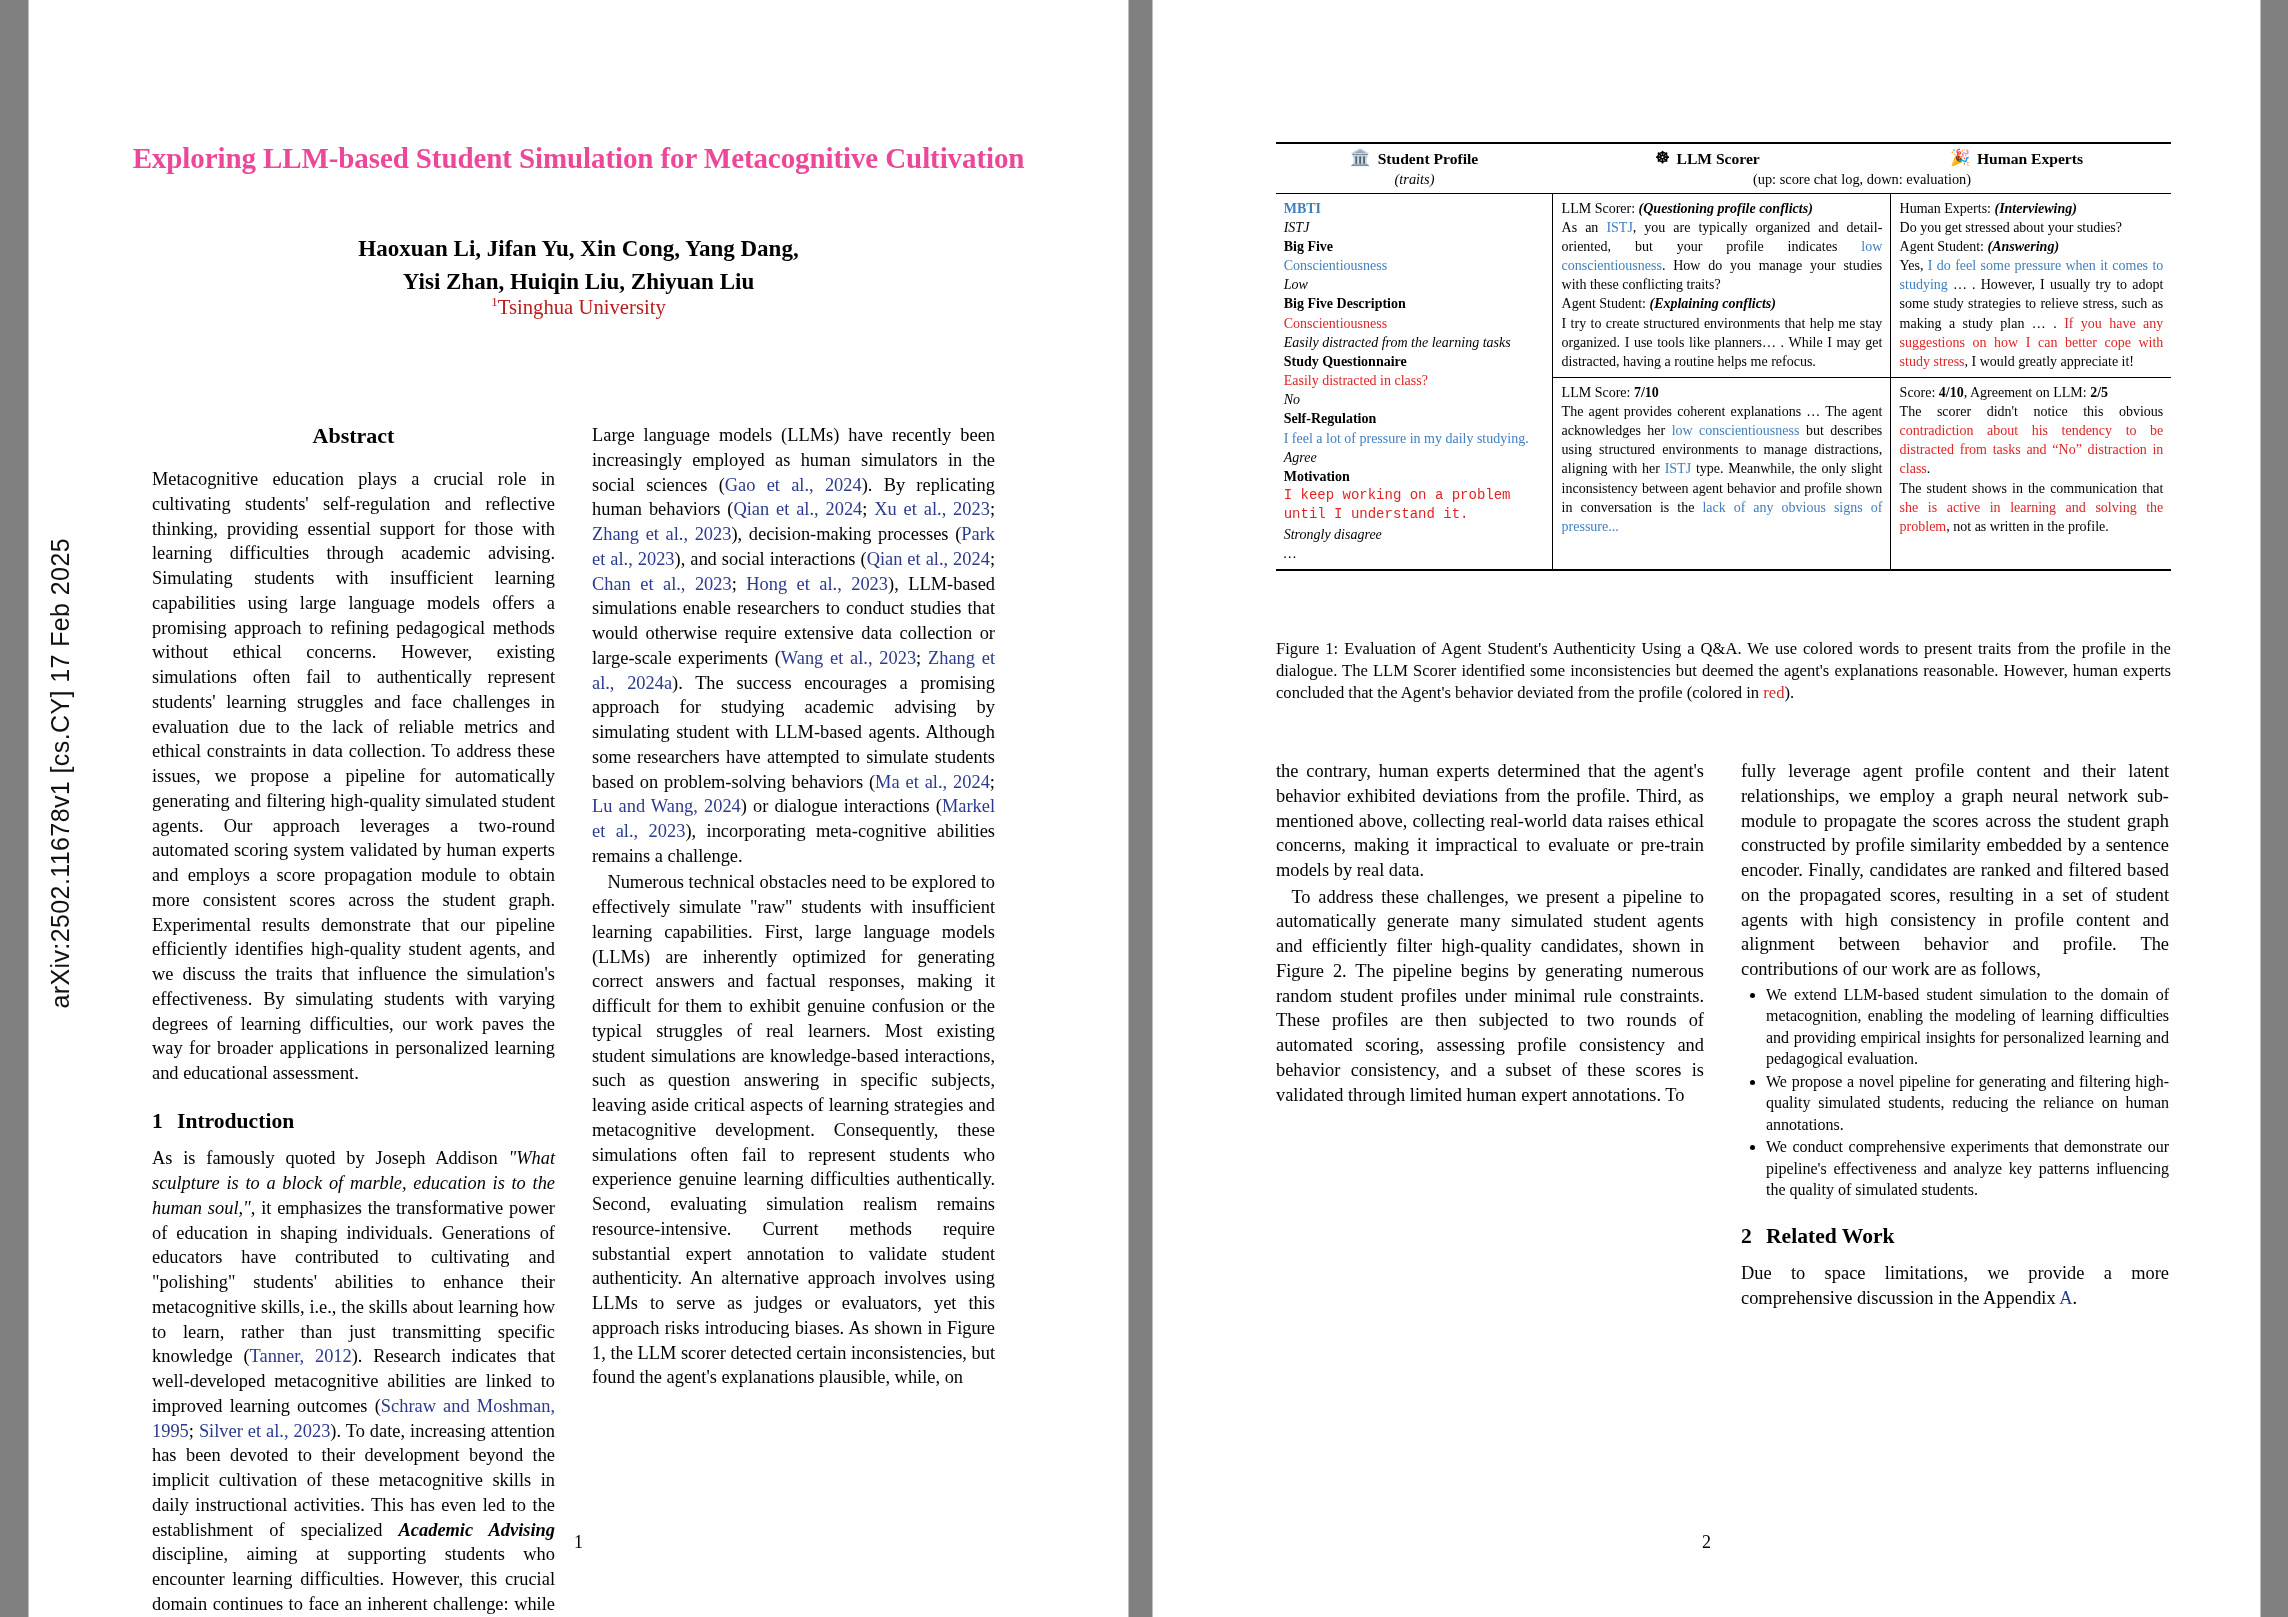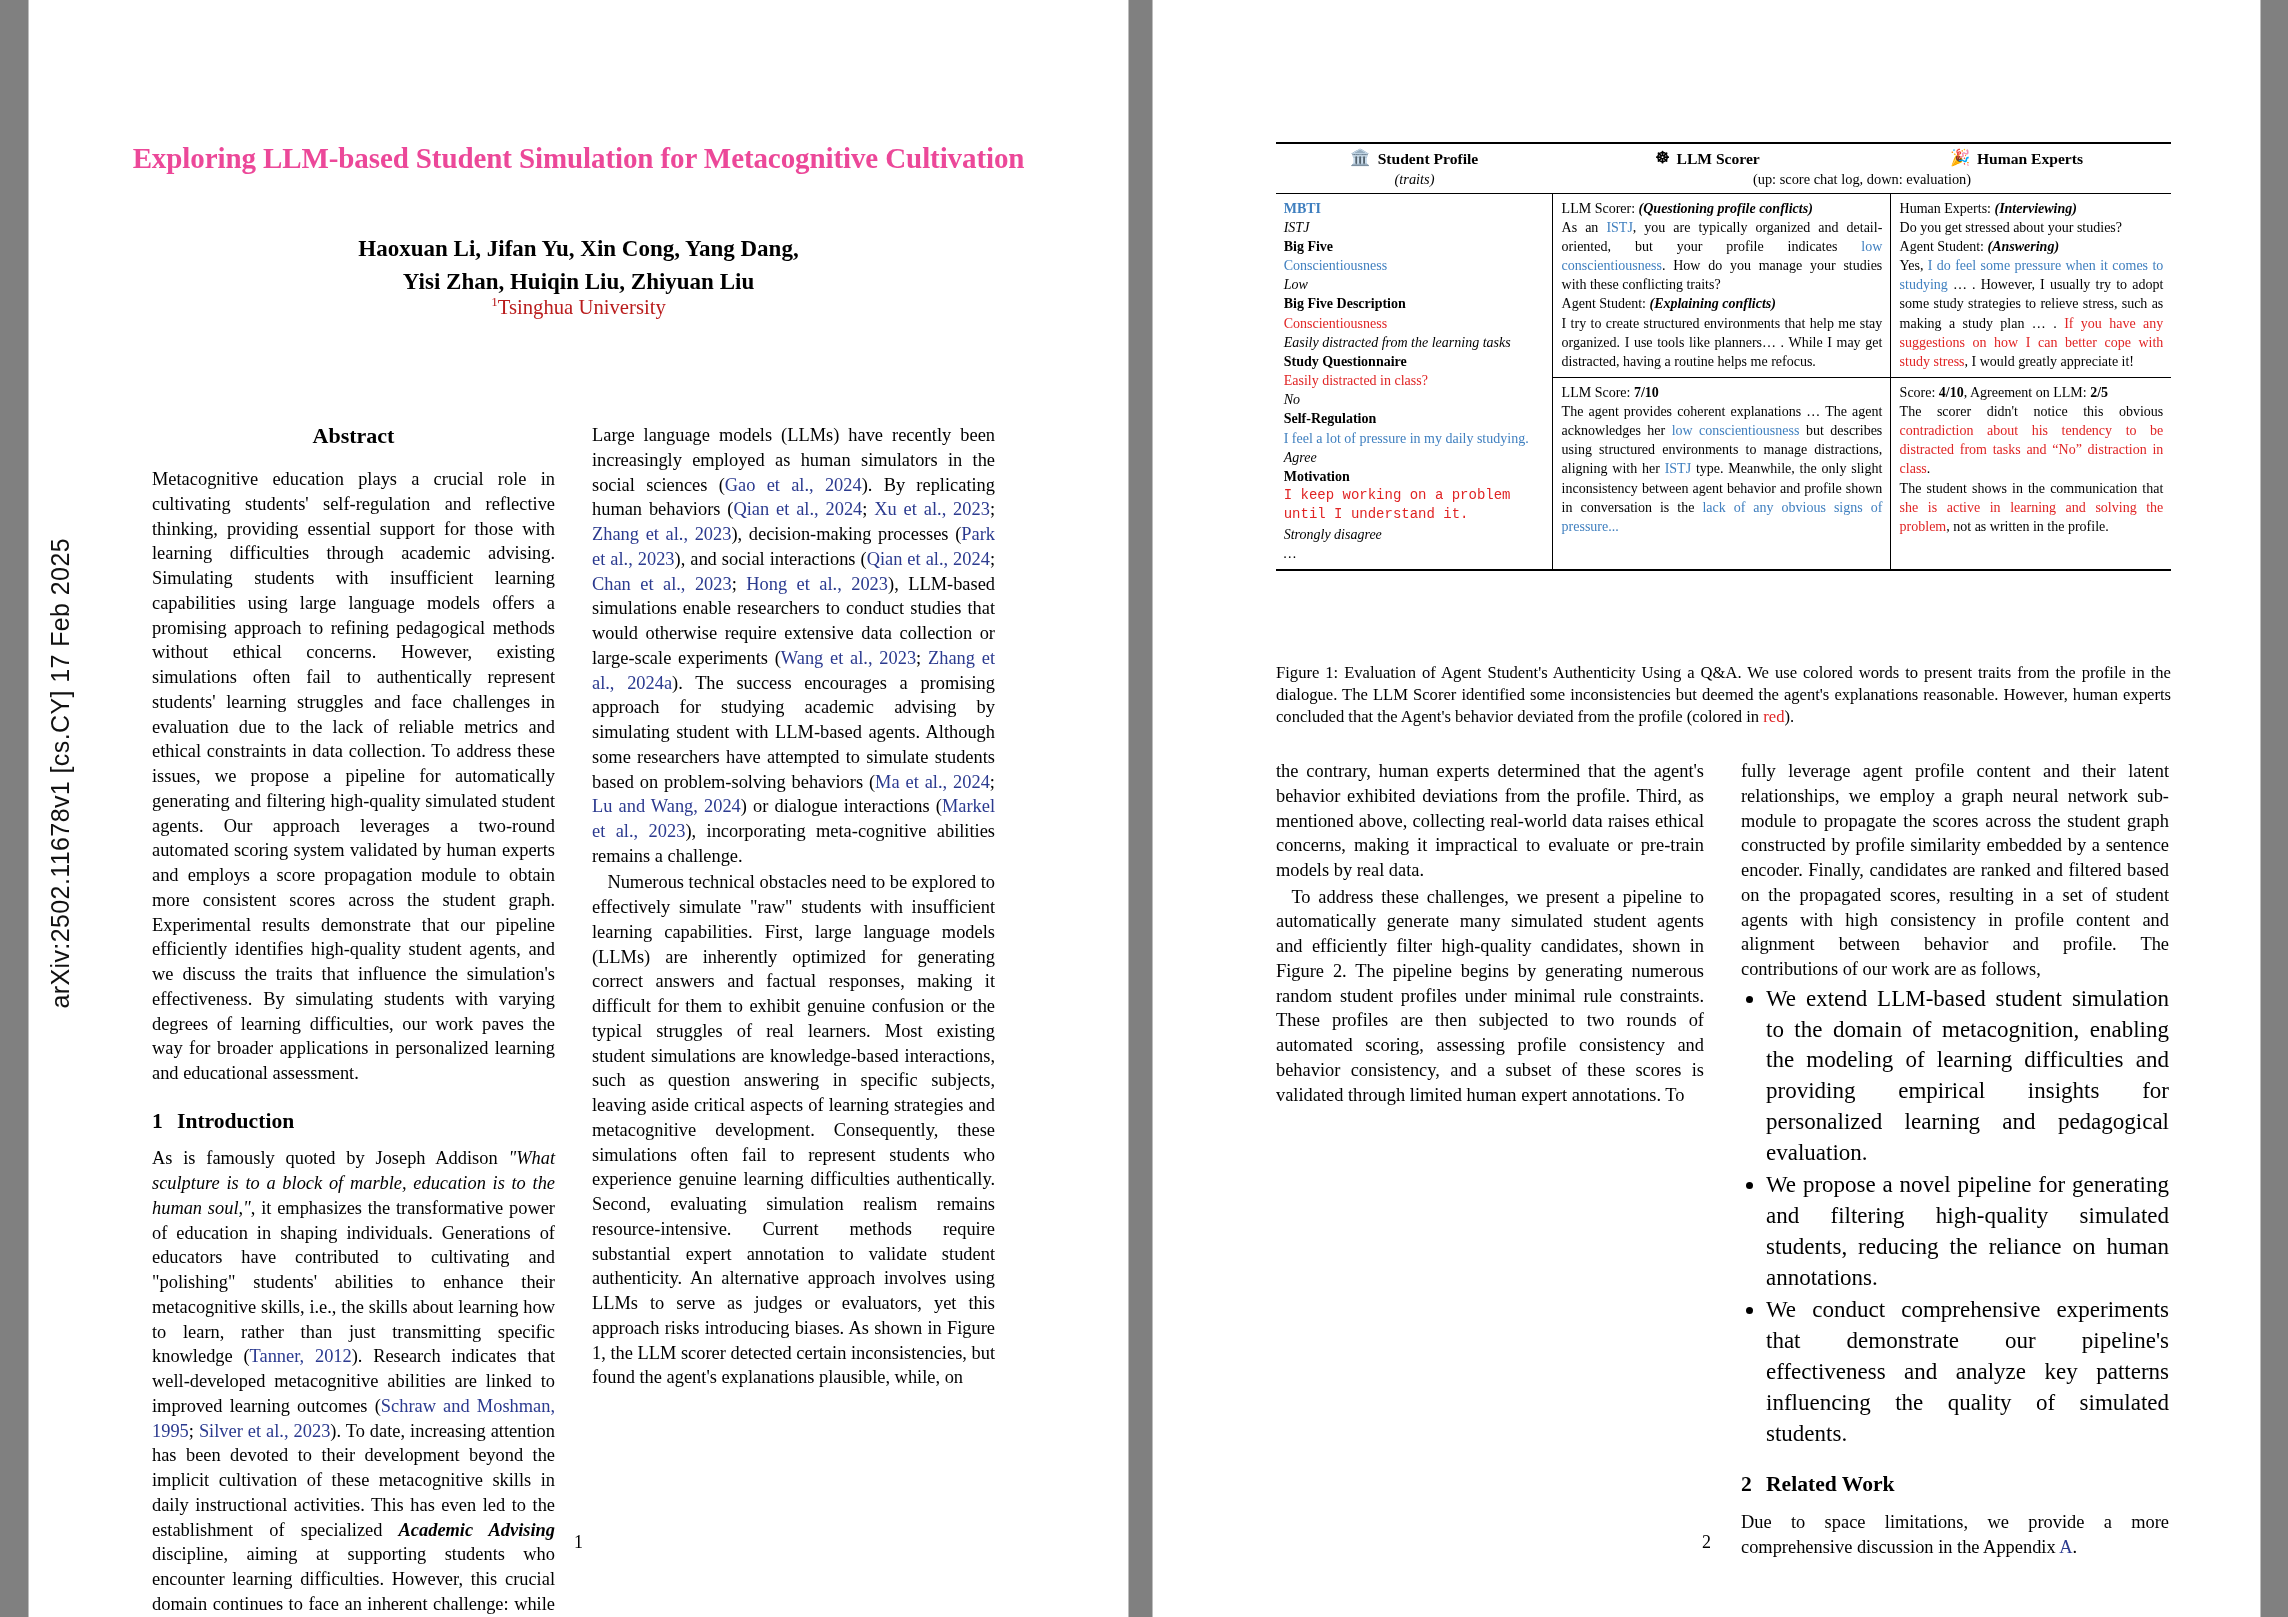--- a/index.html
+++ b/index.html
@@ -96,21 +96,21 @@
     margin: 23px 0 12.5px 0;
   }
   .sec-head .num { display: inline-block; min-width: 25px; }
   .cite { color: #2b3a8f; }
   .it { font-style: italic; }
   .bi { font-style: italic; font-weight: bold; }
 
   ul.contribs {
     margin: 1.9px 0 0 0;
     padding-left: 25px;
-    font-size: 23px;
+    font-size: 16px;
     line-height: 1.345;
     text-align: justify;
     hyphens: auto;
   }
   ul.contribs li { margin-bottom: 1px; }
 
   .folio {
     position: absolute;
     bottom: 65px; left: 0; right: 0;
     text-align: center;
@@ -171,21 +171,20 @@
   .spk-mode { font-style: italic; font-weight: bold; }
 
   .fig-cap {
     position: absolute;
     left: 123px; top: 638px;
     width: 895px;
     font-size: 16.6px;
     line-height: 1.32;
     text-align: justify;
     color: #000;
-    margin-top: 24px;
   }
 </style>
 </head>
 <body>
 
 <div class="spread">
 
   <div class="page" id="page-left">
 
     <div class="arxiv-stamp">arXiv:2502.11678v1  [cs.CY]  17 Feb 2025</div>

